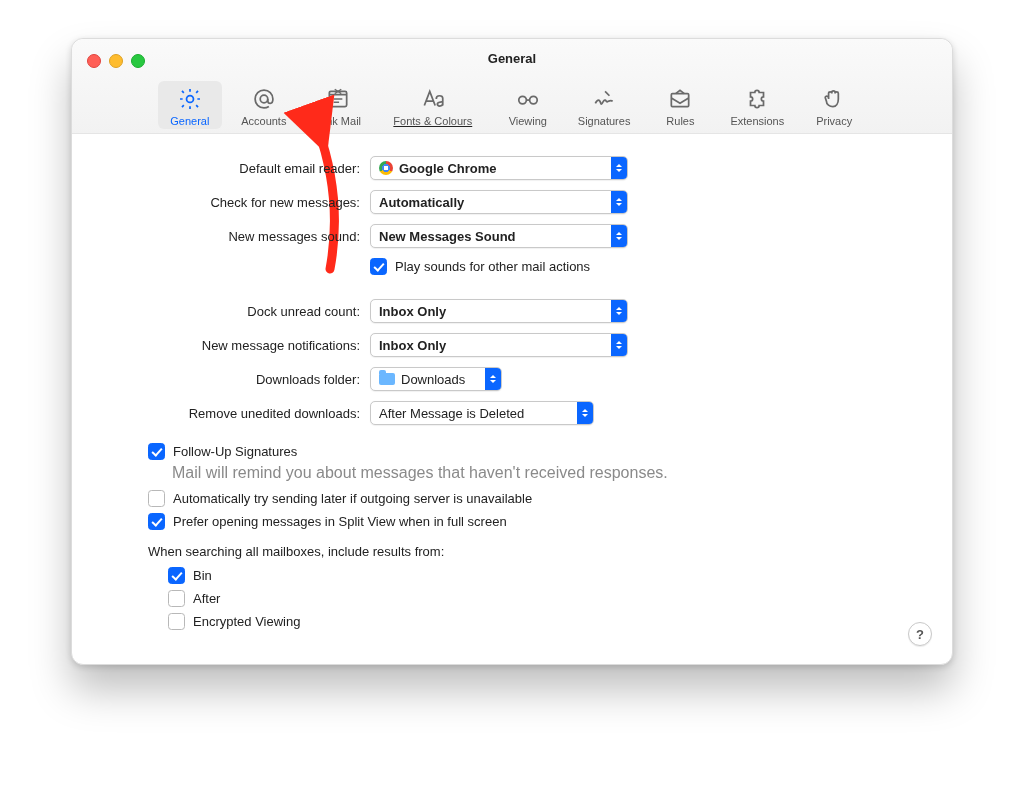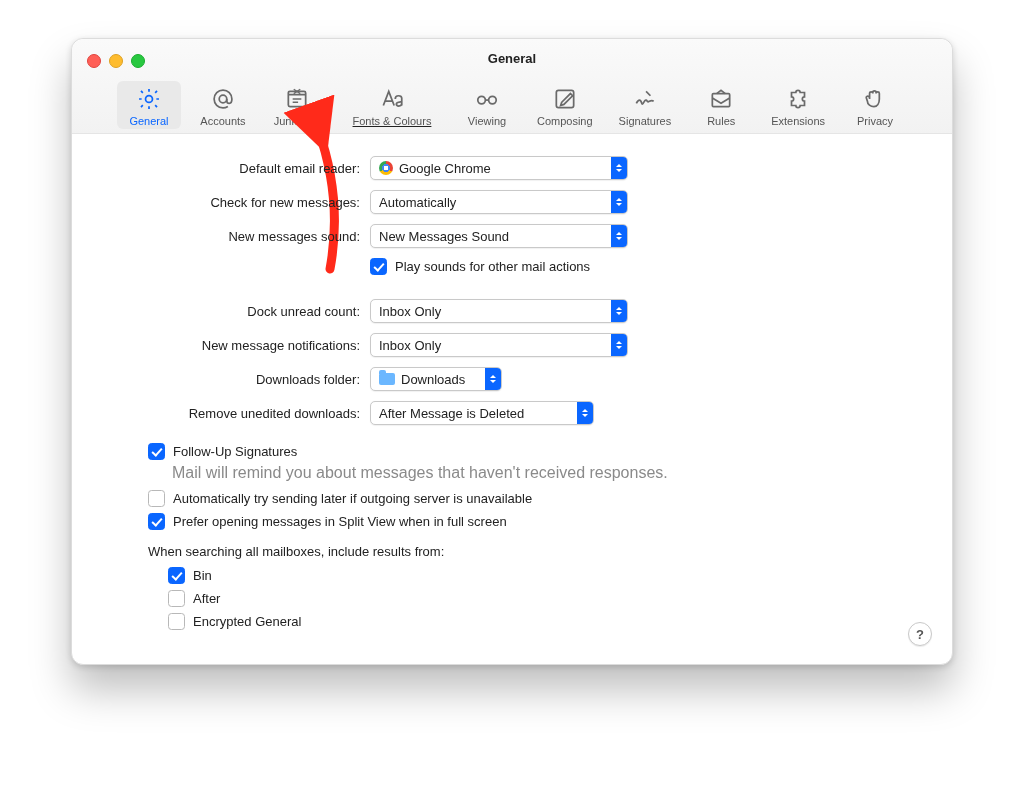--- a/index.html
+++ b/index.html
@@ -23,21 +23,21 @@
 .tbitem.wide{min-width:90px;text-decoration:underline;}
 .content{padding:22px 28px 28px;position:relative;}
 .row{display:flex;align-items:center;margin-bottom:10px;}
 .row .lab{width:260px;text-align:right;padding-right:10px;font-size:13px;color:#222;}
 .selbox{display:inline-flex;align-items:center;border:1px solid #c9c9c9;border-radius:5px;height:22px;background:#fff;position:relative;box-shadow:0 0.5px 1px rgba(0,0,0,0.06);}
 .selbox .txt{padding:0 8px;font-size:13px;display:flex;align-items:center;gap:6px;white-space:nowrap;}
 .stepper{width:16px;align-self:stretch;background:#0a66ff;border-radius:0 4px 4px 0;display:flex;flex-direction:column;align-items:center;justify-content:center;gap:0;margin-left:auto;}
 .stepper::before,.stepper::after{content:"";border-left:3px solid transparent;border-right:3px solid transparent;}
 .stepper::before{border-bottom:3.5px solid #fff;margin-bottom:1px;}
 .stepper::after{border-top:3.5px solid #fff;margin-top:1px;}
-.w256{width:256px;}
+.w256{width:256px;font-weight:bold;}
 .w130{width:130px;}
 .w222{width:222px;}
 .chkrow{display:flex;align-items:center;gap:8px;margin-bottom:6px;}
 .chkrow.ind1{margin-left:48px;}
 .chkrow.ind2{margin-left:68px;}
 .chk{width:15px;height:15px;border:1px solid #b8b8b8;border-radius:3.5px;background:#fff;display:inline-flex;align-items:center;justify-content:center;flex-shrink:0;}
 .chk.on{background:#0a66ff;border-color:#0a66ff;}
 .chk.on::after{content:"";width:8px;height:4px;border-left:2px solid #fff;border-bottom:2px solid #fff;transform:rotate(-48deg);margin-top:-2px;}
 .desc{font-size:16px;color:#8a8a8a;margin-left:72px;margin-top:-2px;margin-bottom:8px;}
 .sect{margin-top:18px;}
@@ -109,29 +109,20 @@
               <circle cx="7" cy="13" r="3.5"></circle>
               <circle cx="17" cy="13" r="3.5"></circle>
               <path d="M10.5 13h3"></path>
             </svg>
         </span>
         <span class="lbl">Viewing</span>
       </div>
       <div class="tbitem">
         <span class="ic">
           <svg viewBox="0 0 24 24">
-              <rect x="4" y="4" width="16" height="16" rx="2"></rect>
-              <path d="M9 15l8-8 2 2-8 8-3 1z"></path>
-            </svg>
-        </span>
-        <span class="lbl">Composing</span>
-      </div>
-      <div class="tbitem">
-        <span class="ic">
-          <svg viewBox="0 0 24 24">
               <path d="M4 16c2-4 4-4 5 0 1 3 3-6 5-2 1 2 3-2 6 0"></path>
               <path d="M13 5l4 4"></path>
             </svg>
         </span>
         <span class="lbl">Signatures</span>
       </div>
       <div class="tbitem">
         <span class="ic">
           <svg viewBox="0 0 24 24">
               <rect x="4" y="7" width="16" height="12" rx="1"></rect>
@@ -266,21 +257,21 @@
       <div class="chkrow ind2">
         <span class="chk on"></span>
         <span>Bin</span>
       </div>
       <div class="chkrow ind2">
         <span class="chk"></span>
         <span>After</span>
       </div>
       <div class="chkrow ind2">
         <span class="chk"></span>
-        <span>Encrypted General</span>
+        <span>Encrypted Viewing</span>
       </div>
     </div>
 
     <div class="helpbtn">
         <span>?</span>
       </div>
   </div>
 </div>
 
 </body></html>

